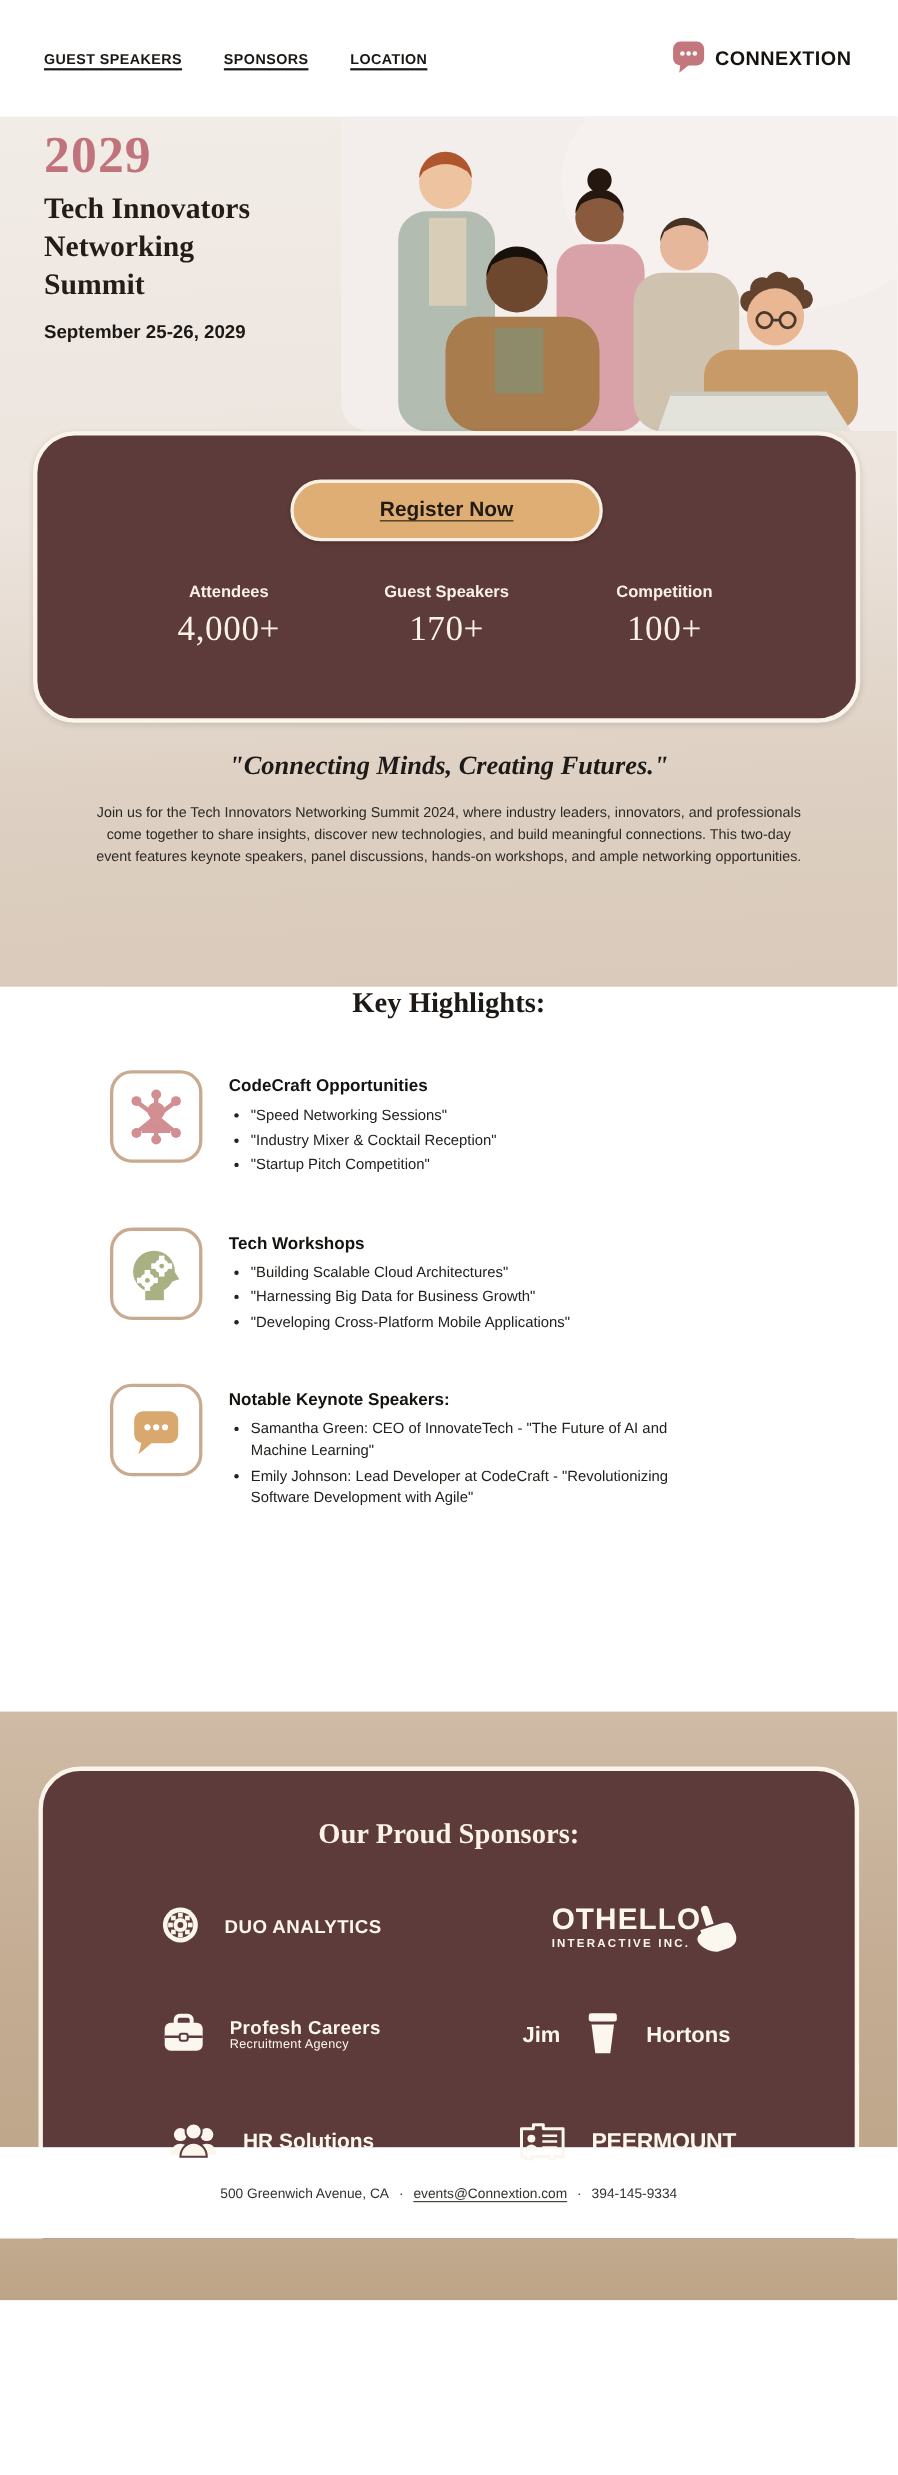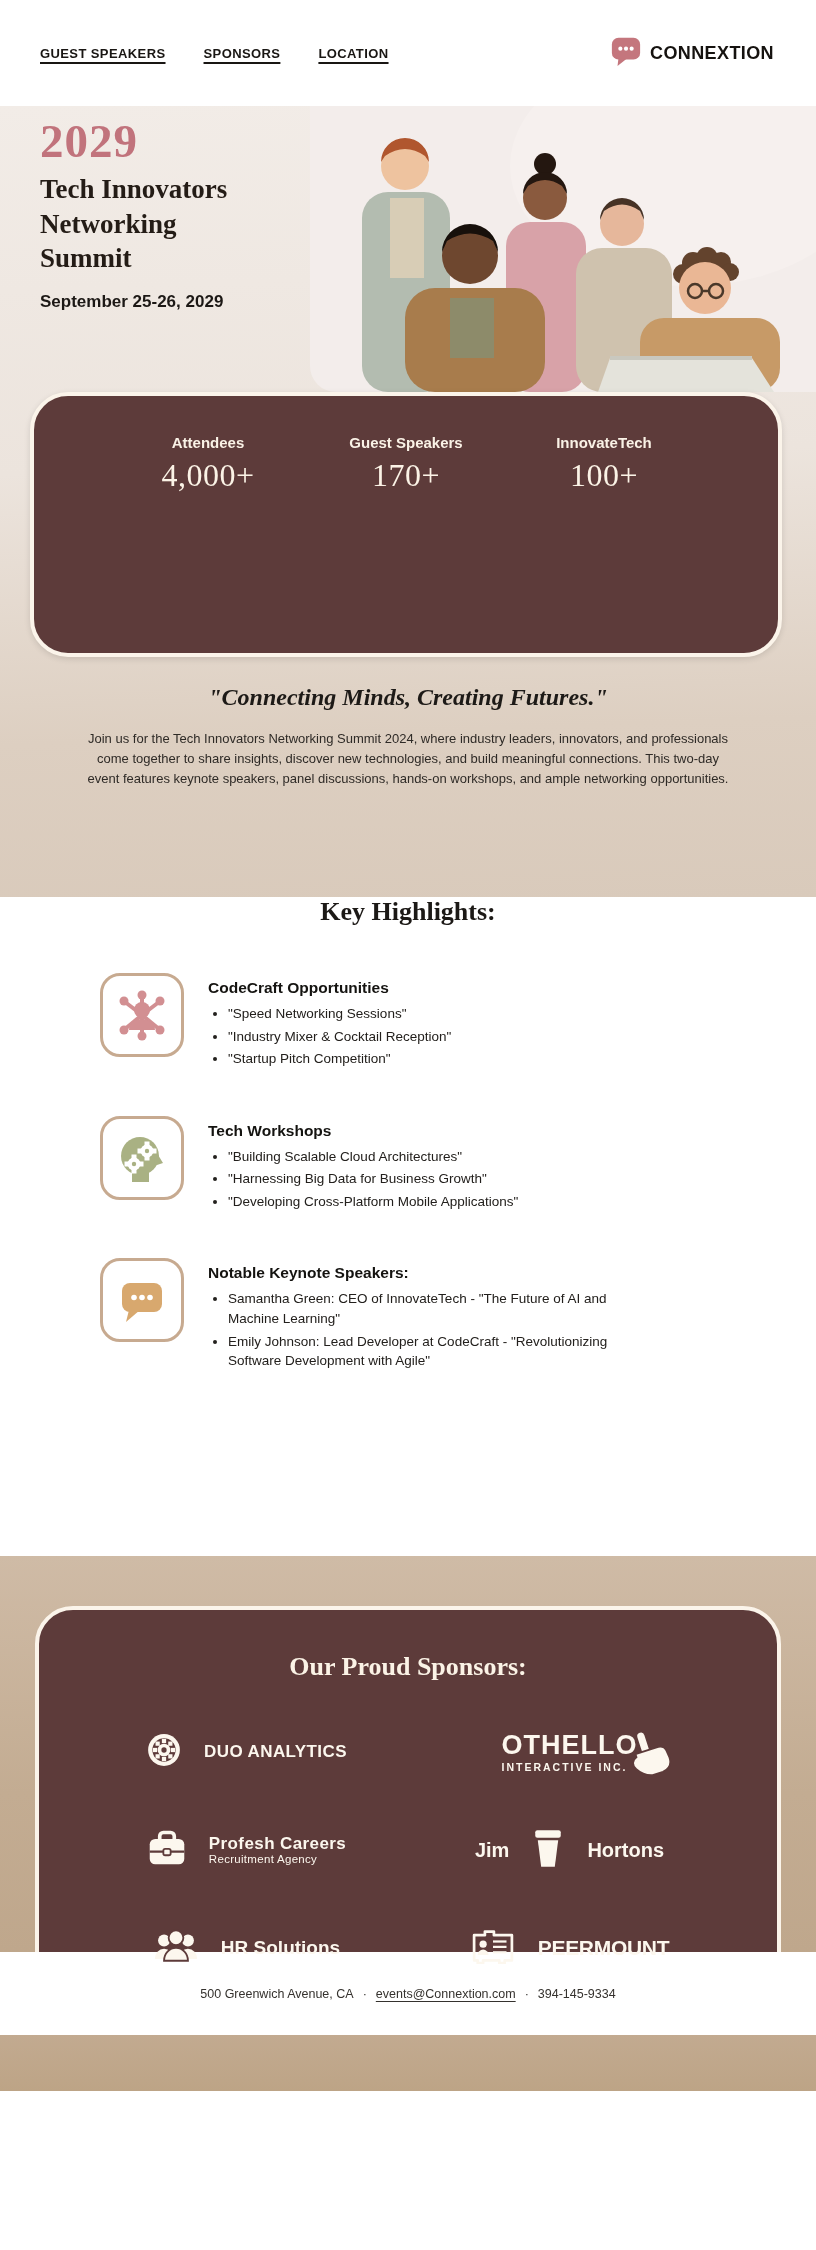--- a/index.html
+++ b/index.html
@@ -129,31 +129,32 @@
     </svg>
   </div>
 
   <div class="hero-text">
     <div class="hero-year">2029</div>
     <h1 class="hero-title">Tech Innovators Networking Summit</h1>
     <div class="hero-date">September 25-26, 2029</div>
   </div>
 
   <div class="register-card">
+    <button class="register-btn">Register Now</button>
     <div class="stats">
       <div class="stat">
         <div class="stat-label">Attendees</div>
         <div class="stat-value">4,000+</div>
       </div>
       <div class="stat">
         <div class="stat-label">Guest Speakers</div>
         <div class="stat-value">170+</div>
       </div>
       <div class="stat">
-        <div class="stat-label">InnovateTech</div>
+        <div class="stat-label">Competition</div>
         <div class="stat-value">100+</div>
       </div>
     </div>
   </div>
 
   <div class="about">
     <div class="about-quote">"Connecting Minds, Creating Futures."</div>
     <p class="about-desc">Join us for the Tech Innovators Networking Summit 2024, where industry leaders, innovators, and professionals come together to share insights, discover new technologies, and build meaningful connections. This two-day event features keynote speakers, panel discussions, hands-on workshops, and ample networking opportunities.</p>
   </div>
 </section>

